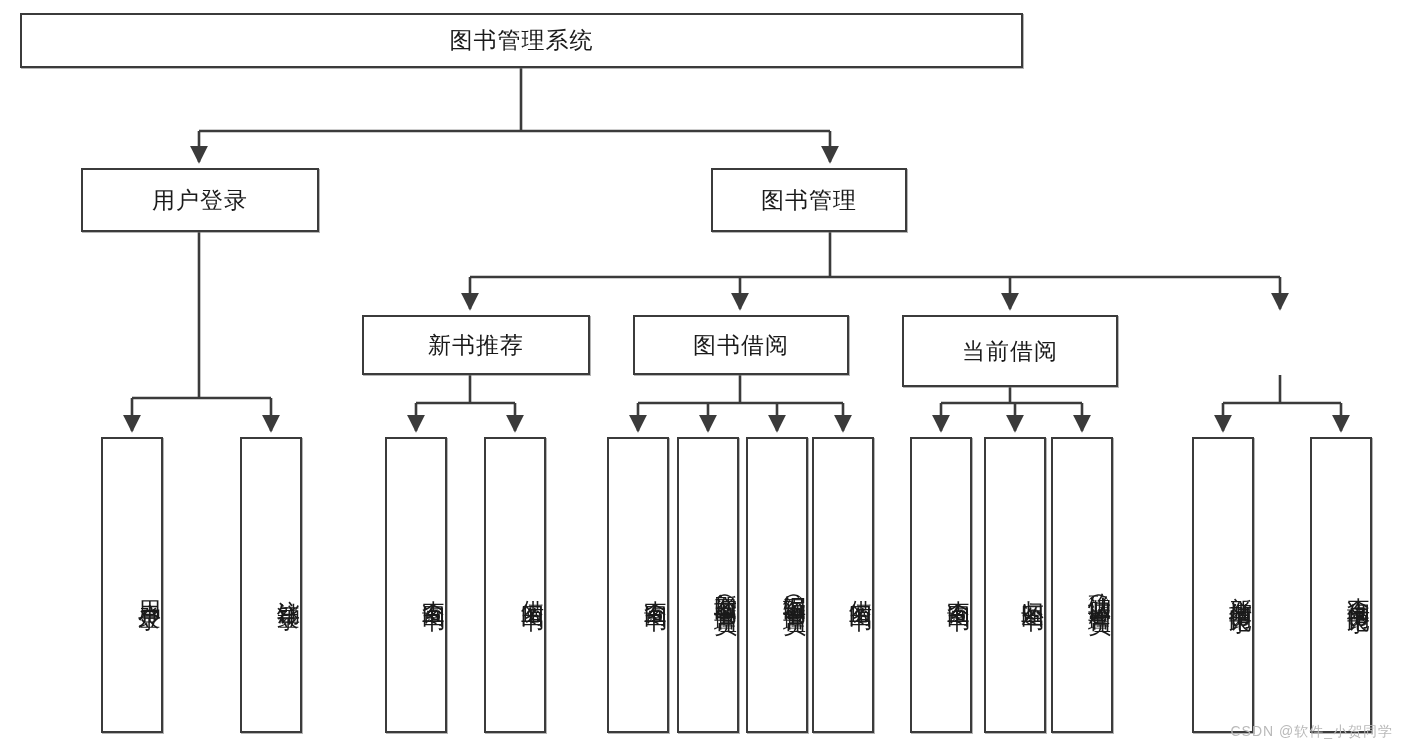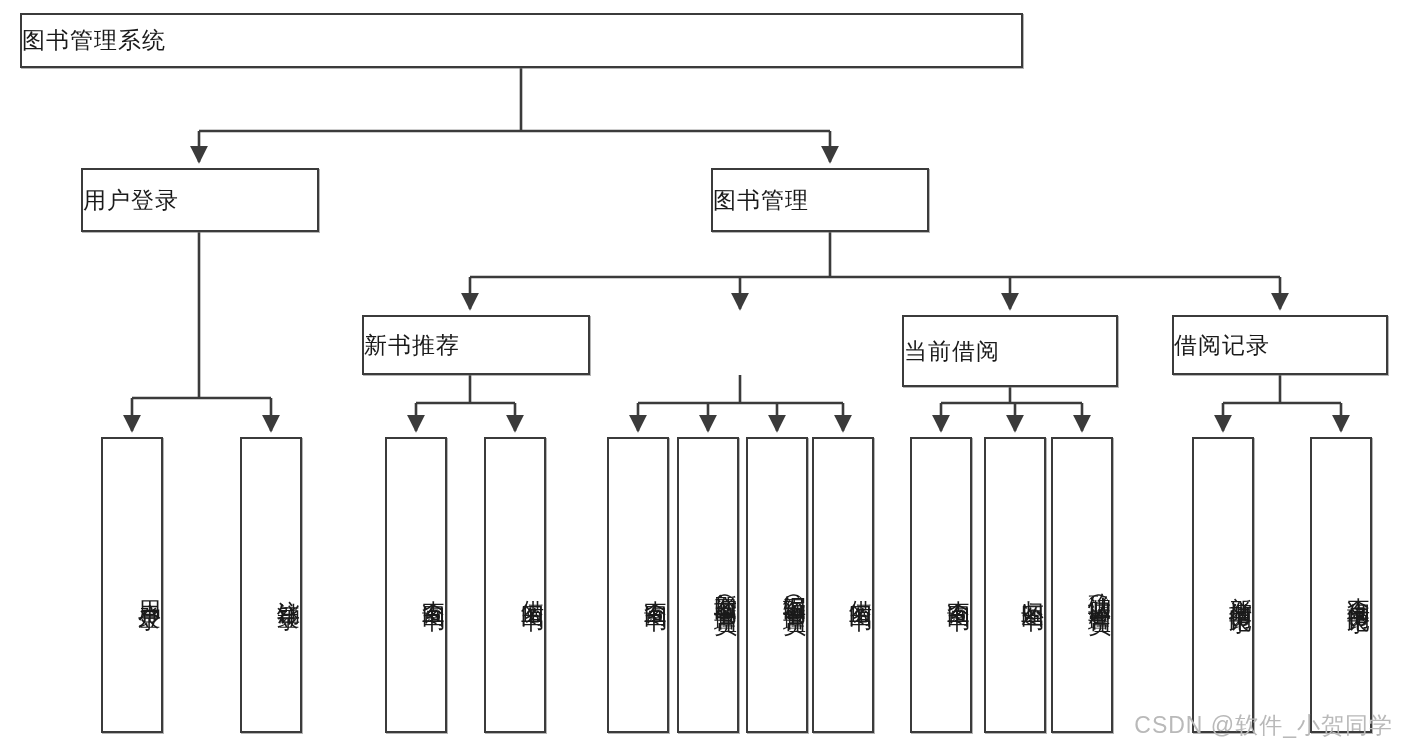--- a/index.html
+++ b/index.html
@@ -13,21 +13,21 @@
   #canvas{position:absolute;inset:0;width:1405px;height:747px;}
   svg.lines{position:absolute;left:0;top:0;width:1405px;height:747px;pointer-events:none;}
 
   .node{
     position:absolute;
     box-sizing:border-box;
     background:#ffffff;
     border:2px solid #3b3b3b;
     display:flex;
     align-items:center;
-    justify-content:flex-start;
+    justify-content:center;
     color:#1a1a1a;
     box-shadow:1px 1px 0 rgba(120,120,120,.55);
   }
   .node.h{
     font-size:23px;
     letter-spacing:1px;
     line-height:1;
   }
   .node.root{font-size:23px;}
   .node.v{
@@ -43,21 +43,21 @@
   .node.v .vtext{
     writing-mode:vertical-rl;
     text-orientation:upright;
     letter-spacing:3px;
     display:block;
   }
   .watermark{
     position:absolute;
     right:12px;
     bottom:6px;
-    font-size:23px;
+    font-size:14px;
     color:#b9b9b9;
     letter-spacing:1px;
     white-space:nowrap;
     font-family:"Liberation Sans","DejaVu Sans",sans-serif;
   }
 </style>
 </head>
 <body>
 
 <div id="canvas">
@@ -115,32 +115,32 @@
     </g>
   </svg>
 
   <div class="node h root" style="left:20px;top:13px;width:1003px;height:55px;">
     <span>图书管理系统</span>
   </div>
 
   <div class="node h" style="left:81px;top:168px;width:238px;height:64px;">
     <span>用户登录</span>
   </div>
-  <div class="node h" style="left:711px;top:168px;width:218px;height:64px;">
+  <div class="node h" style="left:711px;top:168px;width:196px;height:64px;">
     <span>图书管理</span>
   </div>
 
   <div class="node h" style="left:362px;top:315px;width:228px;height:60px;">
     <span>新书推荐</span>
   </div>
+  <div class="node h" style="left:633px;top:315px;width:216px;height:60px;">
+    <span>图书借阅</span>
+  </div>
   <div class="node h" style="left:902px;top:315px;width:216px;height:72px;">
     <span>当前借阅</span>
-  </div>
-  <div class="node h" style="left:1172px;top:315px;width:216px;height:60px;">
-    <span>借阅记录</span>
   </div>
 
   <div class="node v" style="left:101px;top:437px;width:62px;height:296px;">
     <span class="vtext">用户登录</span>
   </div>
   <div class="node v" style="left:240px;top:437px;width:62px;height:296px;">
     <span class="vtext">注销登录</span>
   </div>
 
   <div class="node v" style="left:385px;top:437px;width:62px;height:296px;">

